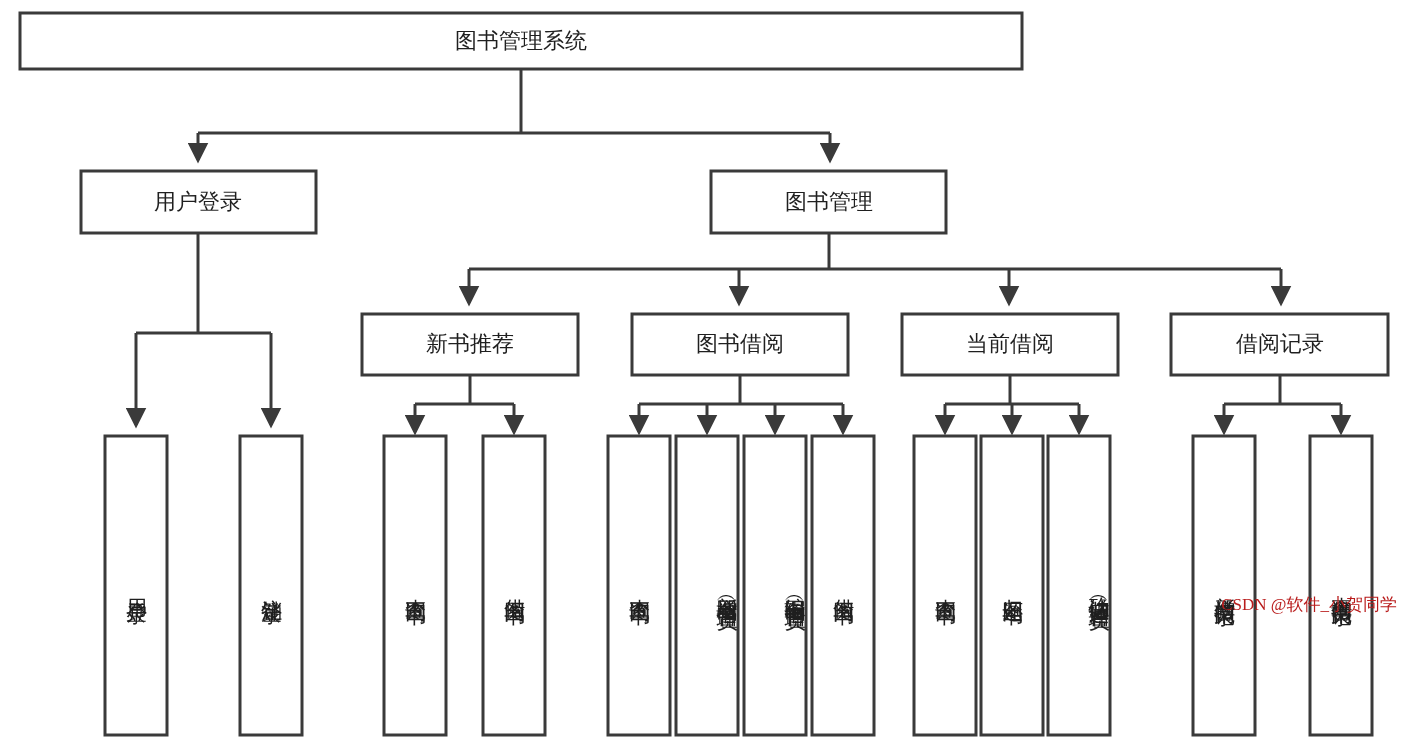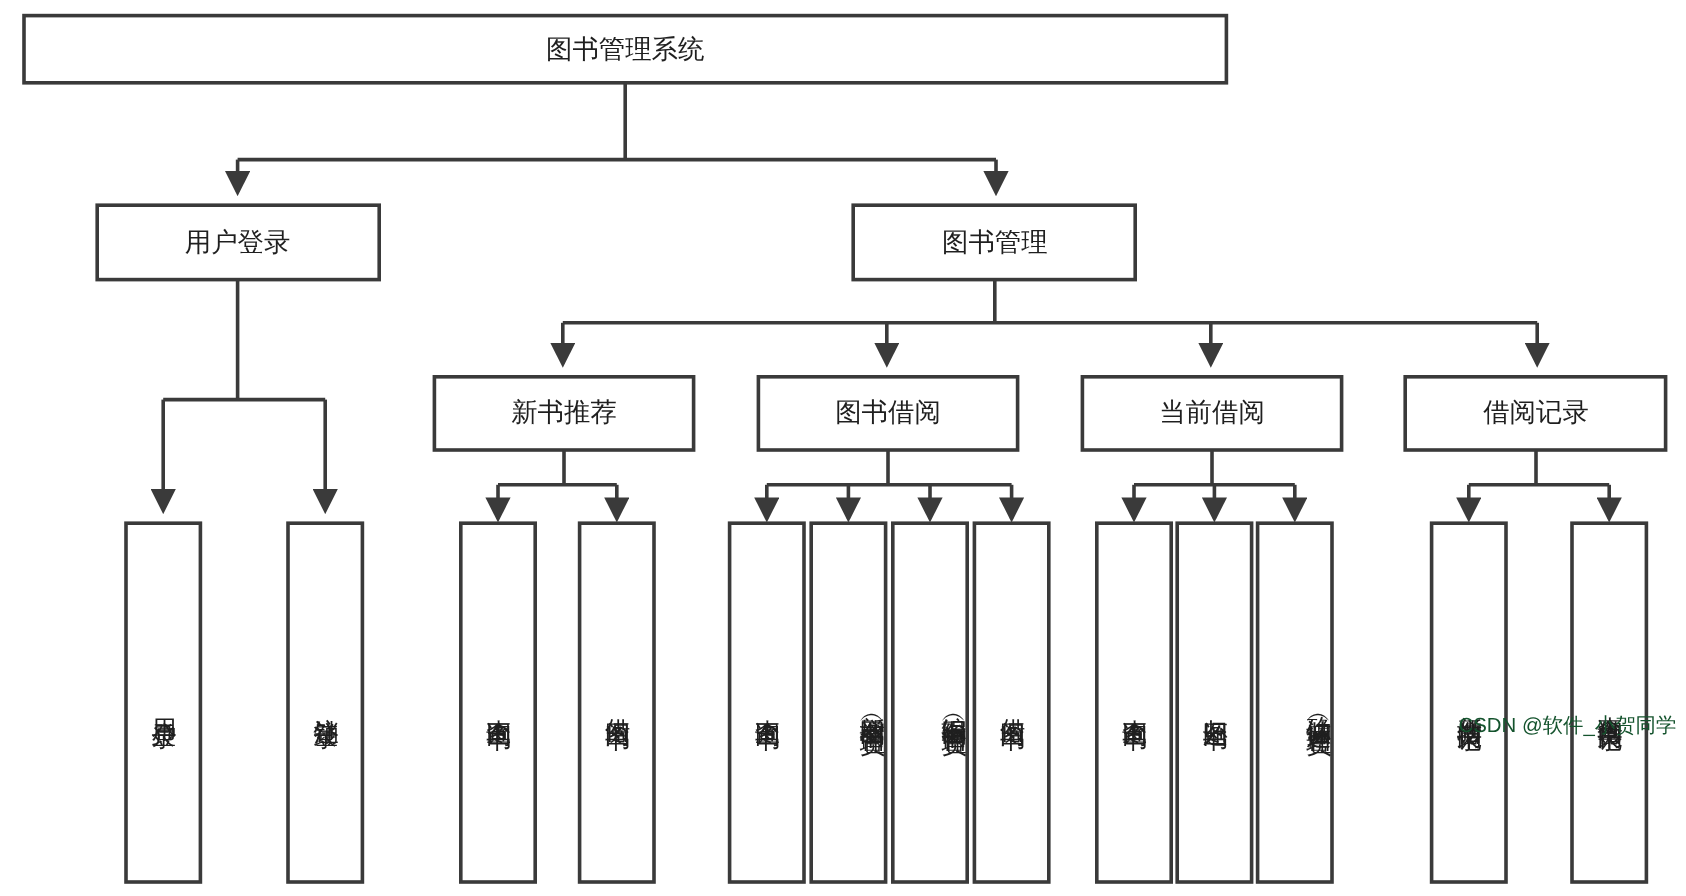--- a/index.html
+++ b/index.html
@@ -67,23 +67,23 @@
   }
   .vlabel.top {
     display: flex;
     align-items: flex-start;
     justify-content: center;
   }
   #watermark {
     position: absolute;
     right: 8px;
     bottom: 4px;
-    font-family: Liberation Sans, sans-serif;
+    font-family: Liberation Serif, serif;
     font-size: 17px;
-    color: #14532d;
+    color: #b91c1c;
     white-space: nowrap;
   }
 </style>
 </head>
 <body>
 
 <div id="diagram-root">
 
   <svg id="tree-svg" viewBox="0 0 1405 747">
     <defs>

